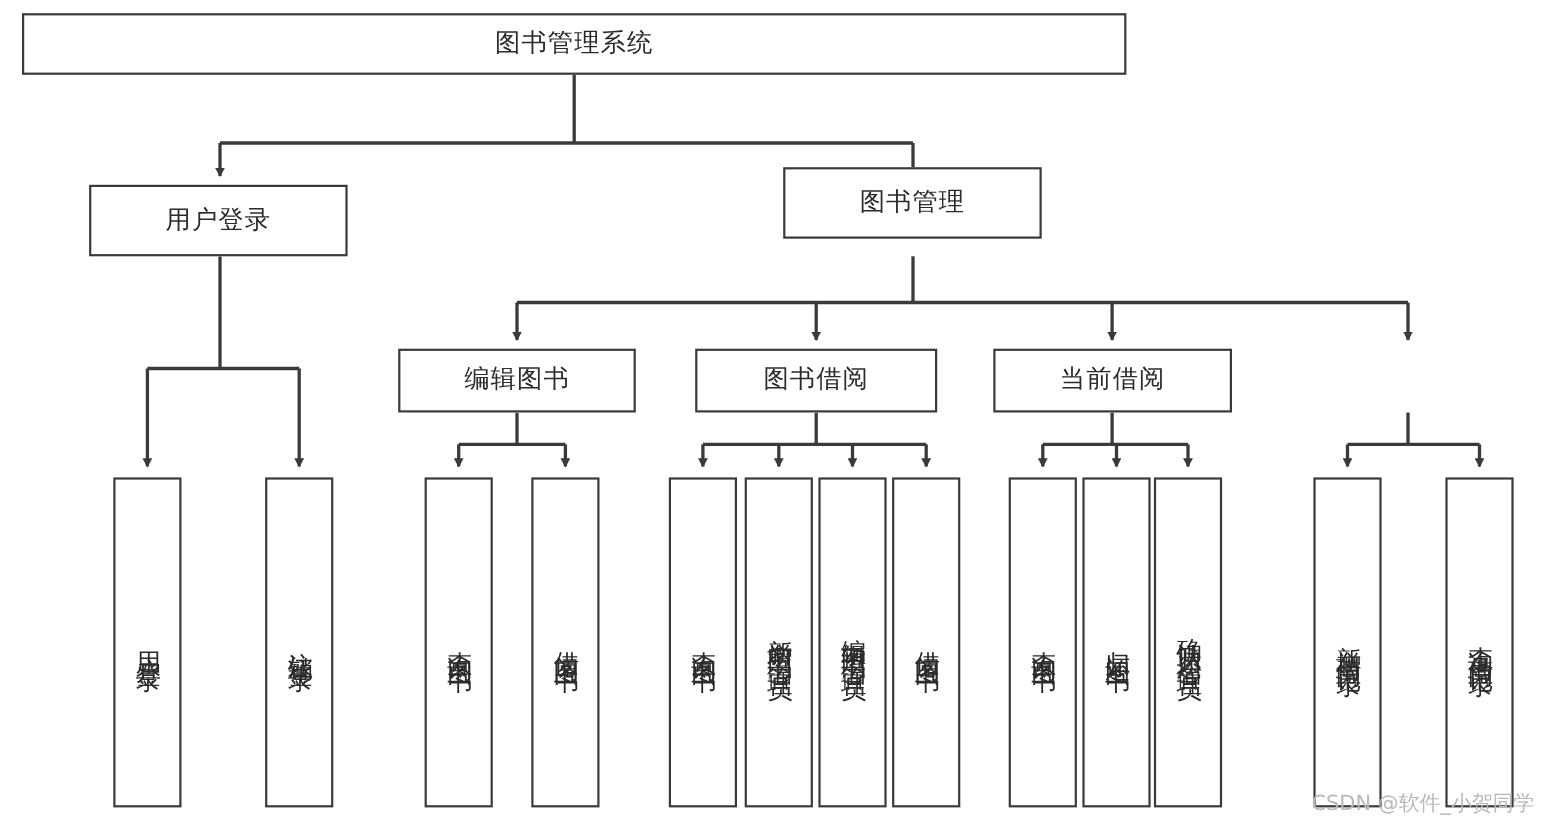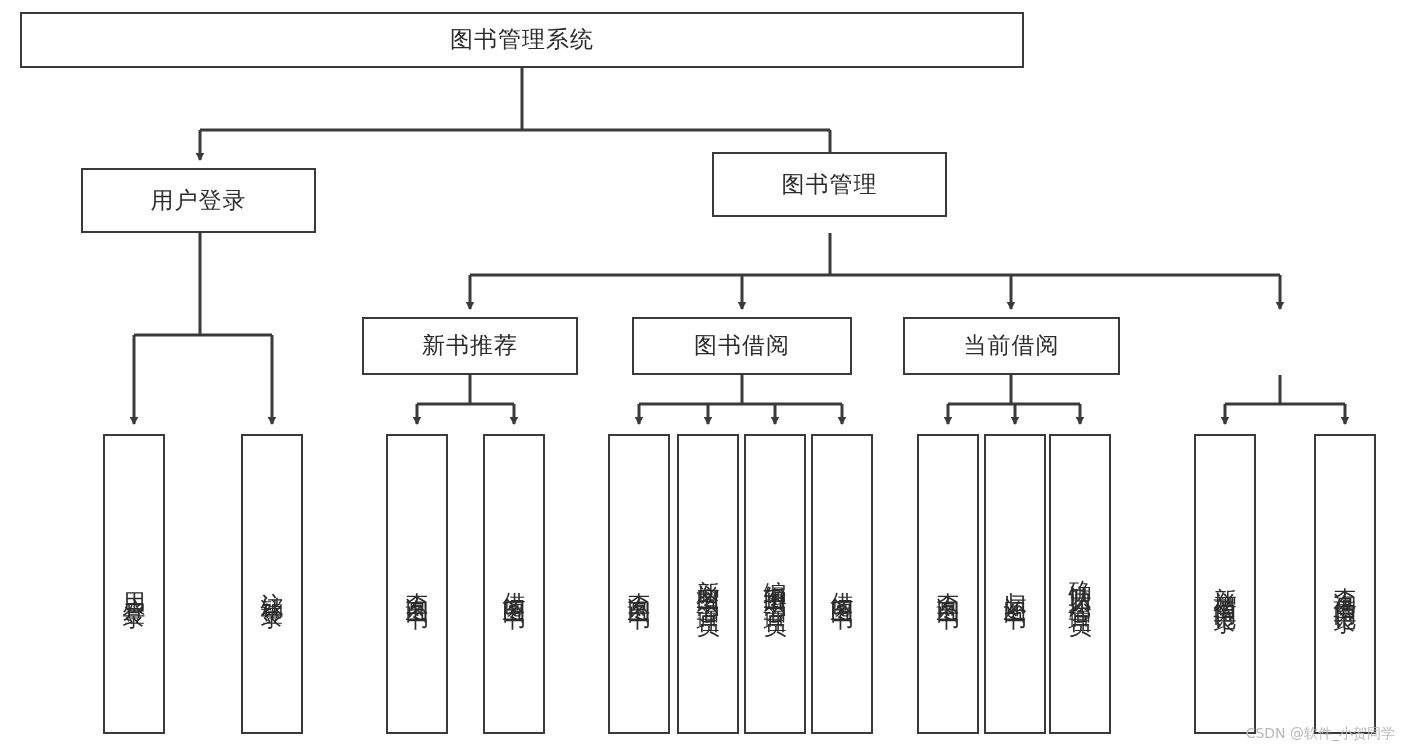--- a/index.html
+++ b/index.html
@@ -42,21 +42,21 @@
     letter-spacing:5px;
     line-height:1;
     white-space:normal;
     max-height:268px;
   }
 
   #watermark{
     position:absolute;
     right:10px;
     bottom:4px;
-    font-size:14px;
+    font-size:19px;
     color:#b9b9b9;
     z-index:5;
     white-space:nowrap;
     font-family:"DejaVu Sans","Liberation Sans",sans-serif;
   }
 </style>
 </head>
 <body>
 
 <div id="canvas">
@@ -116,21 +116,21 @@
   </div>
 
   <div class="node h-node" style="left:81px;top:168px;width:235px;height:65px;">
     <span class="lbl">用户登录</span>
   </div>
   <div class="node h-node" style="left:712px;top:152px;width:235px;height:65px;">
     <span class="lbl">图书管理</span>
   </div>
 
   <div class="node h-node" style="left:362px;top:317px;width:216px;height:58px;">
-    <span class="lbl">新书推荐</span>
+    <span class="lbl">编辑图书</span>
   </div>
   <div class="node h-node" style="left:903px;top:317px;width:217px;height:58px;">
     <span class="lbl">当前借阅</span>
   </div>
   <div class="node h-node" style="left:632px;top:317px;width:220px;height:58px;">
     <span class="lbl">图书借阅</span>
   </div>
 
   <div class="node v-node" style="left:103px;top:434px;width:62px;height:300px;">
     <span class="lbl">用户登录</span>

